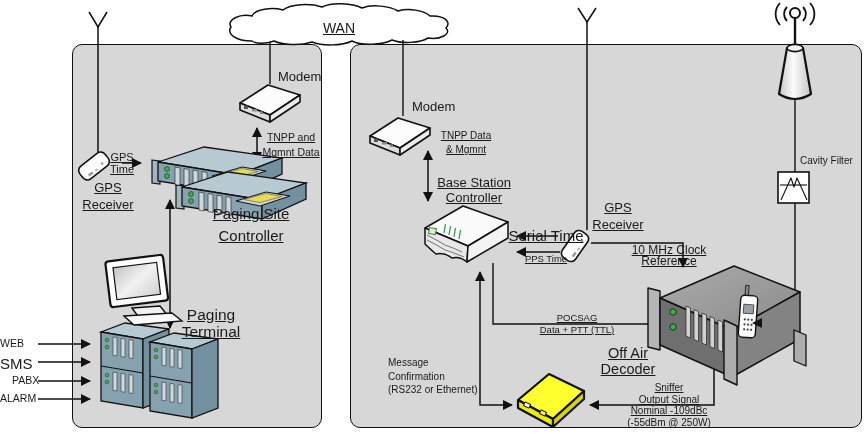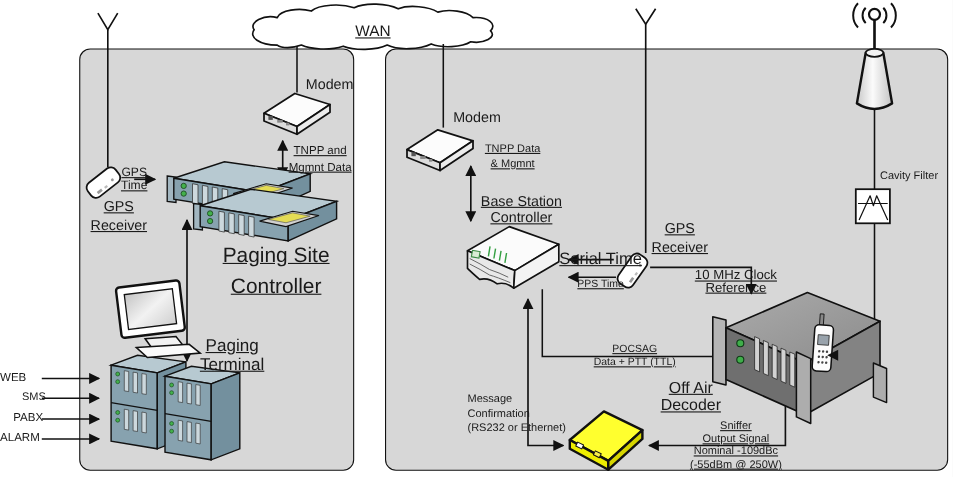--- a/index.html
+++ b/index.html
@@ -231,44 +231,44 @@
 
   <div class="lbl ctr" style="left:339px;top:21px;font-size:14px;">WAN</div>
 
   <div class="lbl" style="left:278px;top:70px;font-size:13px;">Modem</div>
   <div class="lbl ctr" style="left:291px;top:130px;font-size:10.5px;line-height:1.4;">TNPP and
 Mgmnt Data</div>
   <div class="lbl ctr" style="left:122px;top:151px;font-size:11px;">GPS
 Time</div>
   <div class="lbl ctr" style="left:108px;top:180px;font-size:13px;line-height:1.3;">GPS
 Receiver</div>
-  <div class="lbl ctr" style="left:251px;top:219px;font-size:19px;line-height:1.45;">Paging Site
+  <div class="lbl ctr" style="left:251px;top:203px;font-size:15px;line-height:1.45;">Paging Site
 Controller</div>
   <div class="lbl ctr" style="left:211px;top:306px;font-size:15.5px;line-height:1.12;">Paging
 Terminal</div>
 
   <div class="lbl rt" style="left:0;width:38px;top:338px;font-size:10.5px;">WEB</div>
-  <div class="lbl rt" style="left:0;width:38px;top:356px;font-size:10px;margin-left:20px;">SMS</div>
+  <div class="lbl rt" style="left:0;width:38px;top:356px;font-size:15px;">SMS</div>
   <div class="lbl rt" style="left:12px;width:38px;top:375px;font-size:10.5px;">PABX</div>
   <div class="lbl rt" style="left:0;width:28px;top:393px;font-size:10.5px;">ALARM</div>
 
   <div class="lbl" style="left:412px;top:100px;font-size:13px;">Modem</div>
   <div class="lbl ctr" style="left:466px;top:129px;font-size:10px;line-height:1.4;">TNPP Data
 &amp; Mgmnt</div>
   <div class="lbl ctr" style="left:474px;top:176px;font-size:13px;line-height:1.15;">Base Station
 Controller</div>
   <div class="lbl ctr" style="left:618px;top:200px;font-size:13px;line-height:1.3;">GPS
 Receiver</div>
   <div class="lbl ctr" style="left:546px;top:228px;font-size:15px;">Serial Time</div>
   <div class="lbl ctr" style="left:546px;top:254px;font-size:9.5px;">PPS Time</div>
   <div class="lbl ctr" style="left:669px;top:245px;font-size:12px;line-height:0.95;">10 MHz Clock
 Reference</div>
   <div class="lbl ctr" style="left:577px;top:312px;font-size:9.5px;line-height:1.25;">POCSAG
 Data + PTT (TTL)</div>
-  <div class="lbl rt" style="left:388px;width:90px;top:356px;font-size:10px;line-height:1.35;margin-left:37px;">Message
+  <div class="lbl rt" style="left:388px;width:90px;top:356px;font-size:10px;line-height:1.35;">Message
 Confirmation
 (RS232 or Ethernet)</div>
   <div class="lbl ctr" style="left:628px;top:345px;font-size:14.5px;line-height:1.12;">Off Air
 Decoder</div>
   <div class="lbl ctr" style="left:669px;top:382px;font-size:10px;line-height:1.17;">Sniffer
 Output Signal
 Nominal -109dBc
 (-55dBm @ 250W)</div>
   <div class="lbl" style="left:800px;top:155px;font-size:10px;">Cavity Filter</div>
 

